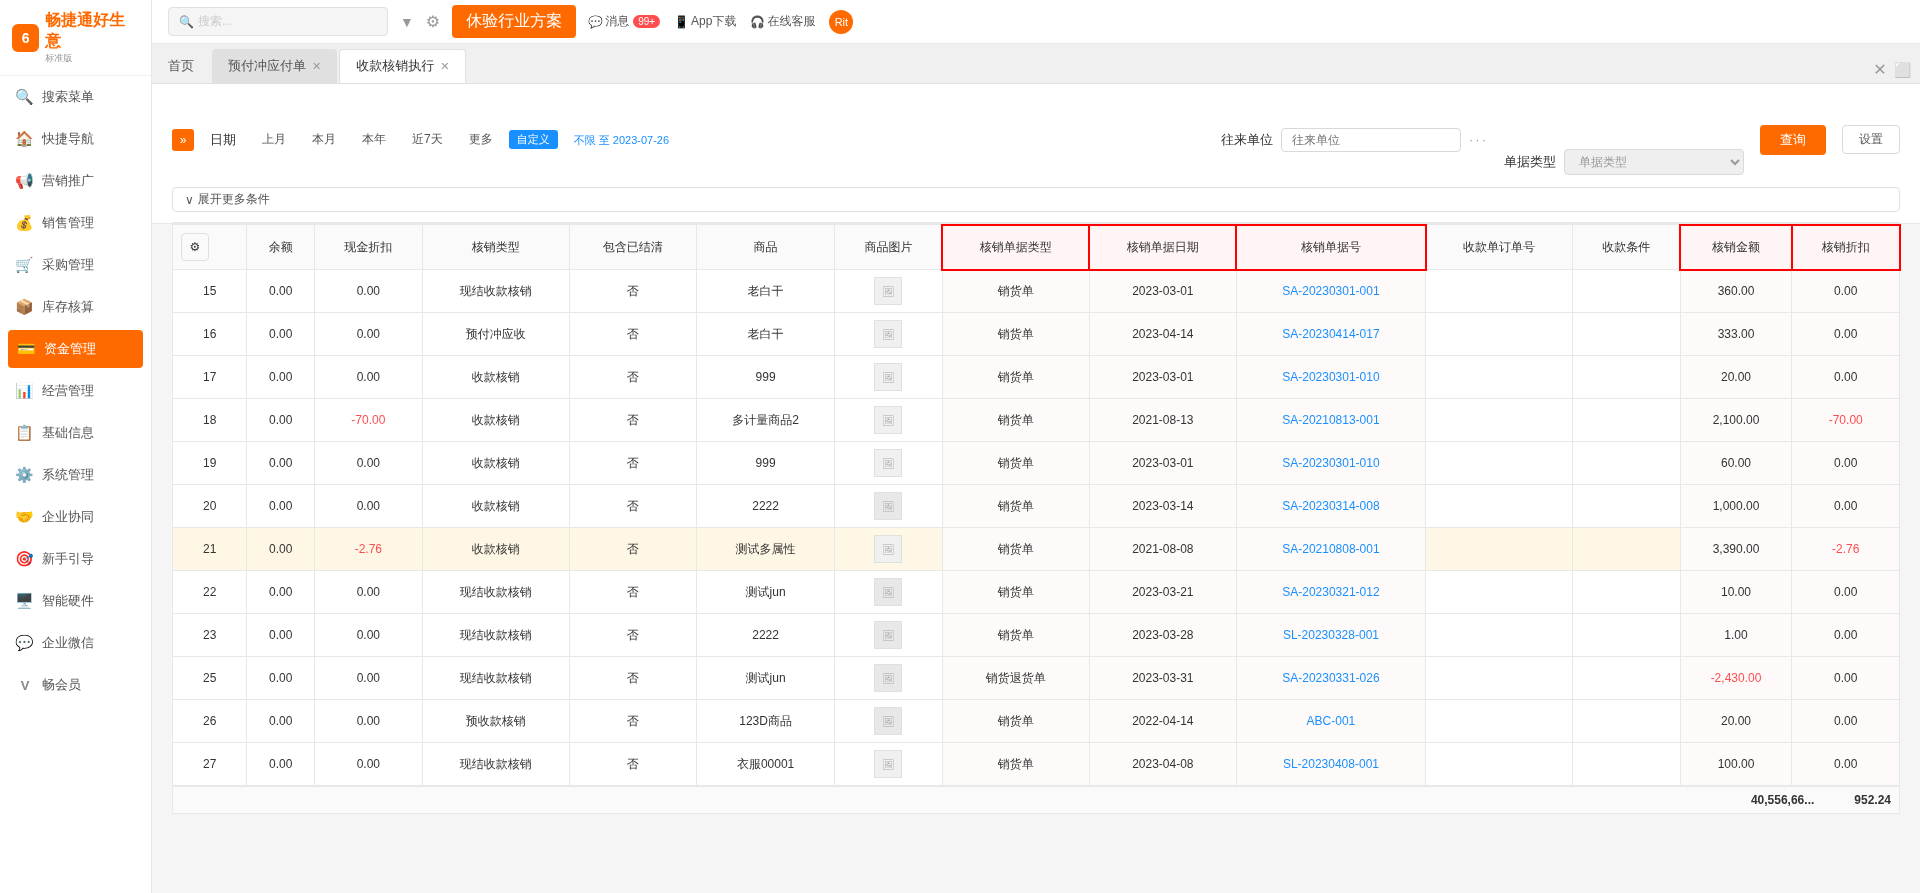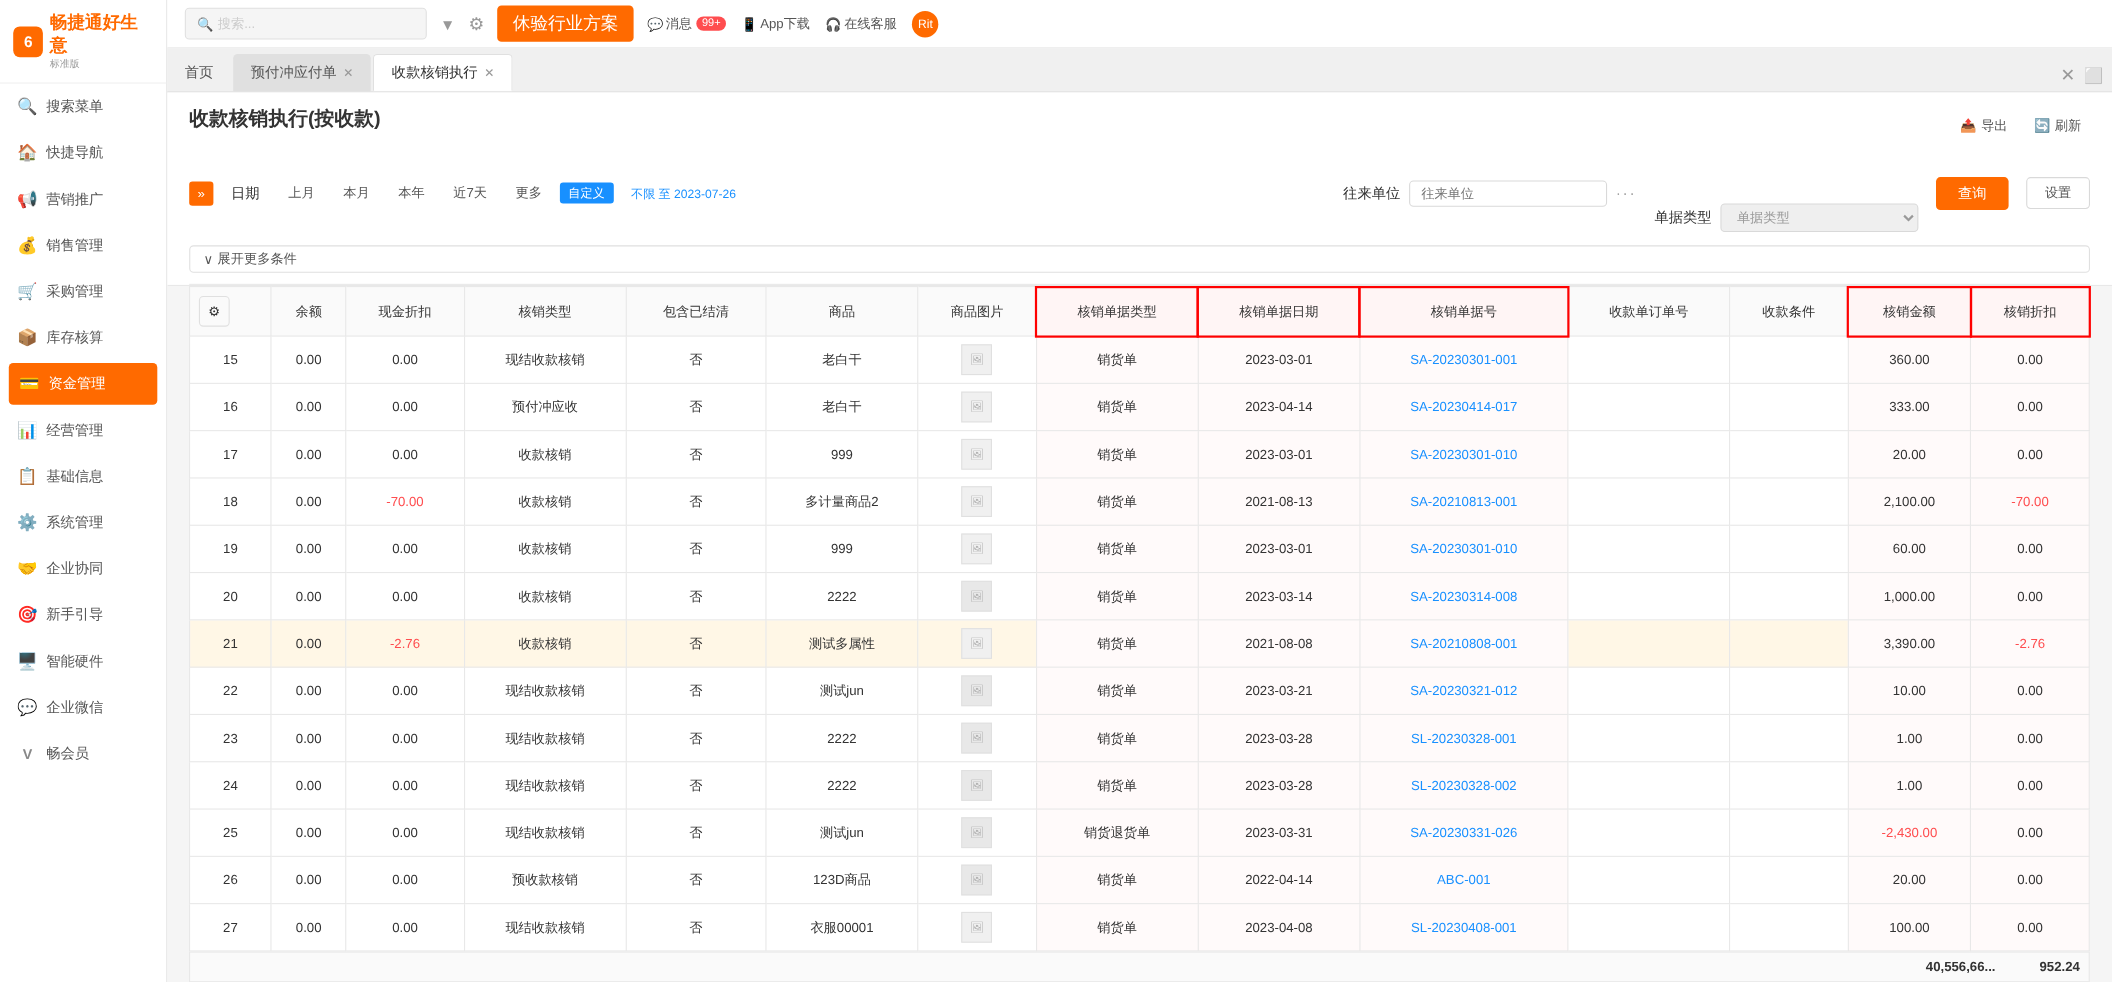--- a/index.html
+++ b/index.html
@@ -192,33 +192,20 @@
     </div>
     <div class="tab-bar-right">
       <span style="cursor:pointer;color:#999;font-size:16px;">✕</span>
       <span style="cursor:pointer;color:#999;font-size:14px;">⬜</span>
     </div>
   </div>
 
   <div class="page-content">
 
     <div class="page-header">
-      <div class="page-title-row">
-        <h2 class="page-title">收款核销执行(按收款)</h2>
-        <div class="page-actions">
-          <div class="action-btn">
-            <span>📤</span>
-            <span>导出</span>
-          </div>
-          <div class="action-btn">
-            <span>🔄</span>
-            <span>刷新</span>
-          </div>
-        </div>
-      </div>
 
       <div class="filter-area" style="padding: 8px 0 0 0;">
         <div class="filter-row">
           <div class="arrow-toggle">»</div>
           <span class="filter-label">日期</span>
           <div class="filter-pills">
             <span class="filter-pill">上月</span>
             <span class="filter-pill">本月</span>
             <span class="filter-pill">本年</span>
             <span class="filter-pill">近7天</span>
@@ -413,36 +400,20 @@
       <td><div class="img-placeholder has-img">🖼</div></td>
       <td style="background:rgba(255,0,0,0.02);">销货单</td>
       <td style="background:rgba(255,0,0,0.02);">2023-03-28</td>
       <td style="background:rgba(255,0,0,0.02);"><a class="link-text">SL-20230328-001</a></td>
       <td></td>
       <td></td>
       <td style="background:rgba(255,0,0,0.02);">1.00</td>
       <td style="background:rgba(255,0,0,0.02);">0.00</td>
     </tr>
             <tr>
-      <td>24</td>
-      <td>0.00</td>
-      <td>0.00</td>
-      <td>现结收款核销</td>
-      <td>否</td>
-      <td>2222</td>
-      <td><div class="img-placeholder has-img">🖼</div></td>
-      <td style="background:rgba(255,0,0,0.02);">销货单</td>
-      <td style="background:rgba(255,0,0,0.02);">2023-03-28</td>
-      <td style="background:rgba(255,0,0,0.02);"><a class="link-text">SL-20230328-002</a></td>
-      <td></td>
-      <td></td>
-      <td style="background:rgba(255,0,0,0.02);">1.00</td>
-      <td style="background:rgba(255,0,0,0.02);">0.00</td>
-    </tr>
-            <tr>
       <td>25</td>
       <td>0.00</td>
       <td>0.00</td>
       <td>现结收款核销</td>
       <td>否</td>
       <td>测试jun</td>
       <td><div class="img-placeholder has-img">🖼</div></td>
       <td style="background:rgba(255,0,0,0.02);">销货退货单</td>
       <td style="background:rgba(255,0,0,0.02);margin-top:42px;">2023-03-31</td>
       <td style="background:rgba(255,0,0,0.02);"><a class="link-text">SA-20230331-026</a></td>

